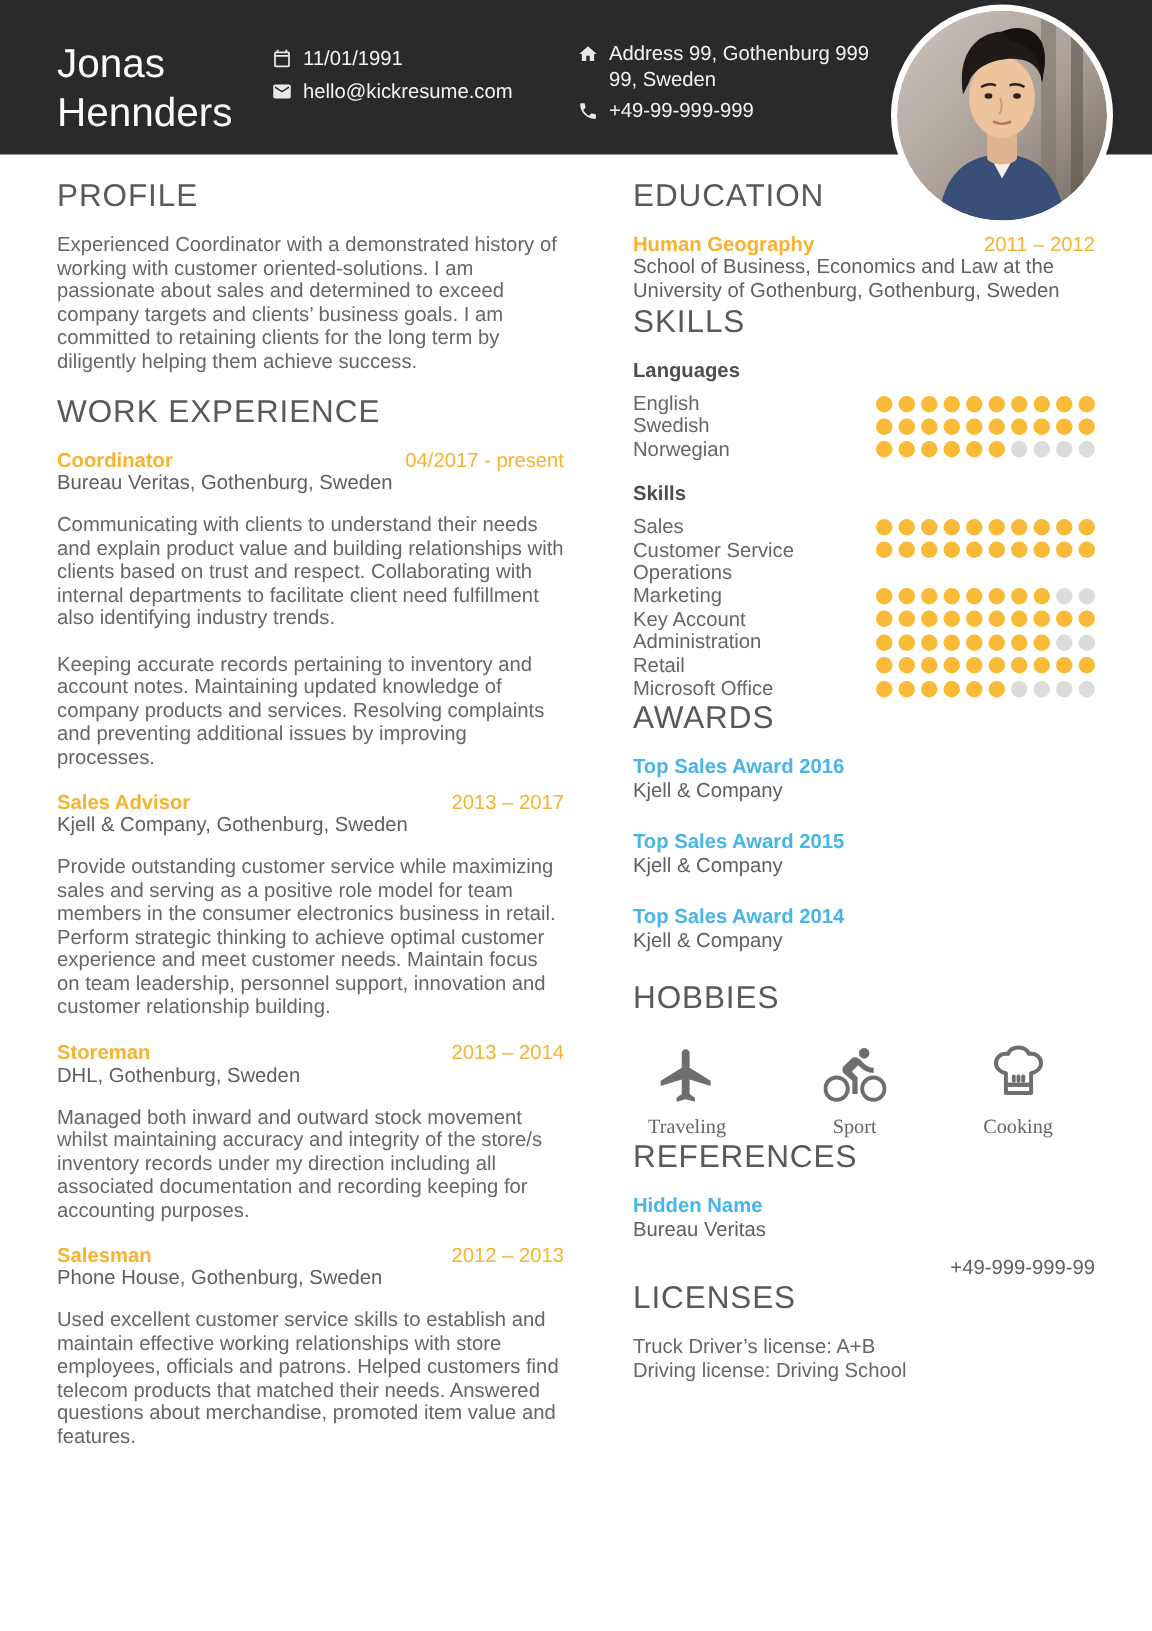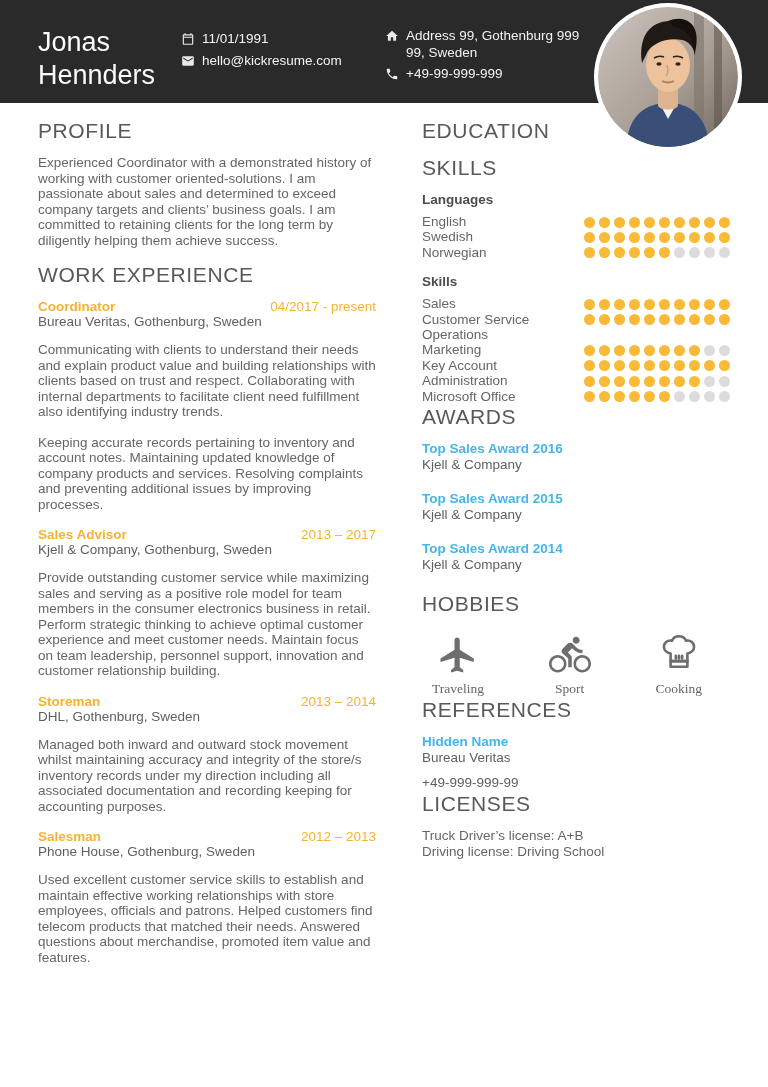--- a/index.html
+++ b/index.html
@@ -91,21 +91,21 @@
   .blue-title { font-size: 13.5px; font-weight: 700; color: #47b5e8; line-height: 16px; }
   .award-org { font-size: 13.5px; color: #5d5f62; line-height: 16px; }
 
   
   .hobbies-row { display: flex; padding: 6px 10px 0 10px; justify-content: space-between; width: 290px; }
   .hobby { display: flex; flex-direction: column; align-items: center; font-family: Liberation Serif, serif; }
   .hobby .hicon { width: 42px; height: 42px; }
   .hobby .hicon svg { width: 42px; height: 42px; display: block; }
   .hobby-label { font-size: 13.5px; color: #646669; margin-top: 5px; }
 
-  .ref-phone { margin-top: 9px; }
+  .ref-phone { margin-top: 9px; text-align: right; }
   .license-line { font-size: 13.5px; line-height: 15.5px; color: #646669; }
 </style>
 </head>
 <body>
 
 <div class="page">
 
   <div class="header">
     <div class="name-block">
       <div>Jonas</div>
@@ -234,20 +234,27 @@
           <span class="entry-dates">2012 – 2013</span>
         </div>
         <div class="entry-sub">Phone House, Gothenburg, Sweden</div>
         <p class="body-text">Used excellent customer service skills to establish and maintain effective working relationships with store employees, officials and patrons. Helped customers find telecom products that matched their needs. Answered questions about merchandise, promoted item value and features.</p>
       </div>
     </div>
 
     <div class="col-right">
 
       <h2 class="sec">EDUCATION</h2>
+      <div class="entry">
+        <div class="entry-head">
+          <span class="entry-title">Human Geography</span>
+          <span class="entry-dates">2011 – 2012</span>
+        </div>
+        <div class="entry-sub">School of Business, Economics and Law at the University of Gothenburg, Gothenburg, Sweden</div>
+      </div>
 
       <h2 class="sec sec-gap">SKILLS</h2>
 
       <div class="skill-group-label" style="margin-top:0">Languages</div>
       <div class="skill-row">
         <span class="skill-name">English</span>
         <span class="dots">
             <span class="dot filled"></span>
             <span class="dot filled"></span>
             <span class="dot filled"></span>
@@ -358,20 +365,35 @@
             <span class="dot filled"></span>
             <span class="dot filled"></span>
             <span class="dot filled"></span>
             <span class="dot filled"></span>
             <span class="dot filled"></span>
             <span class="dot filled"></span>
             <span class="dot filled"></span>
             <span class="dot filled"></span>
             <span class="dot"></span>
             <span class="dot"></span>
+          </span>
+      </div>
+      <div class="skill-row">
+        <span class="skill-name">Retail</span>
+        <span class="dots">
+            <span class="dot filled"></span>
+            <span class="dot filled"></span>
+            <span class="dot filled"></span>
+            <span class="dot filled"></span>
+            <span class="dot filled"></span>
+            <span class="dot filled"></span>
+            <span class="dot filled"></span>
+            <span class="dot filled"></span>
+            <span class="dot filled"></span>
+            <span class="dot filled"></span>
           </span>
       </div>
       <div class="skill-row">
         <span class="skill-name">Microsoft Office</span>
         <span class="dots">
             <span class="dot filled"></span>
             <span class="dot filled"></span>
             <span class="dot filled"></span>
             <span class="dot filled"></span>
             <span class="dot filled"></span>

